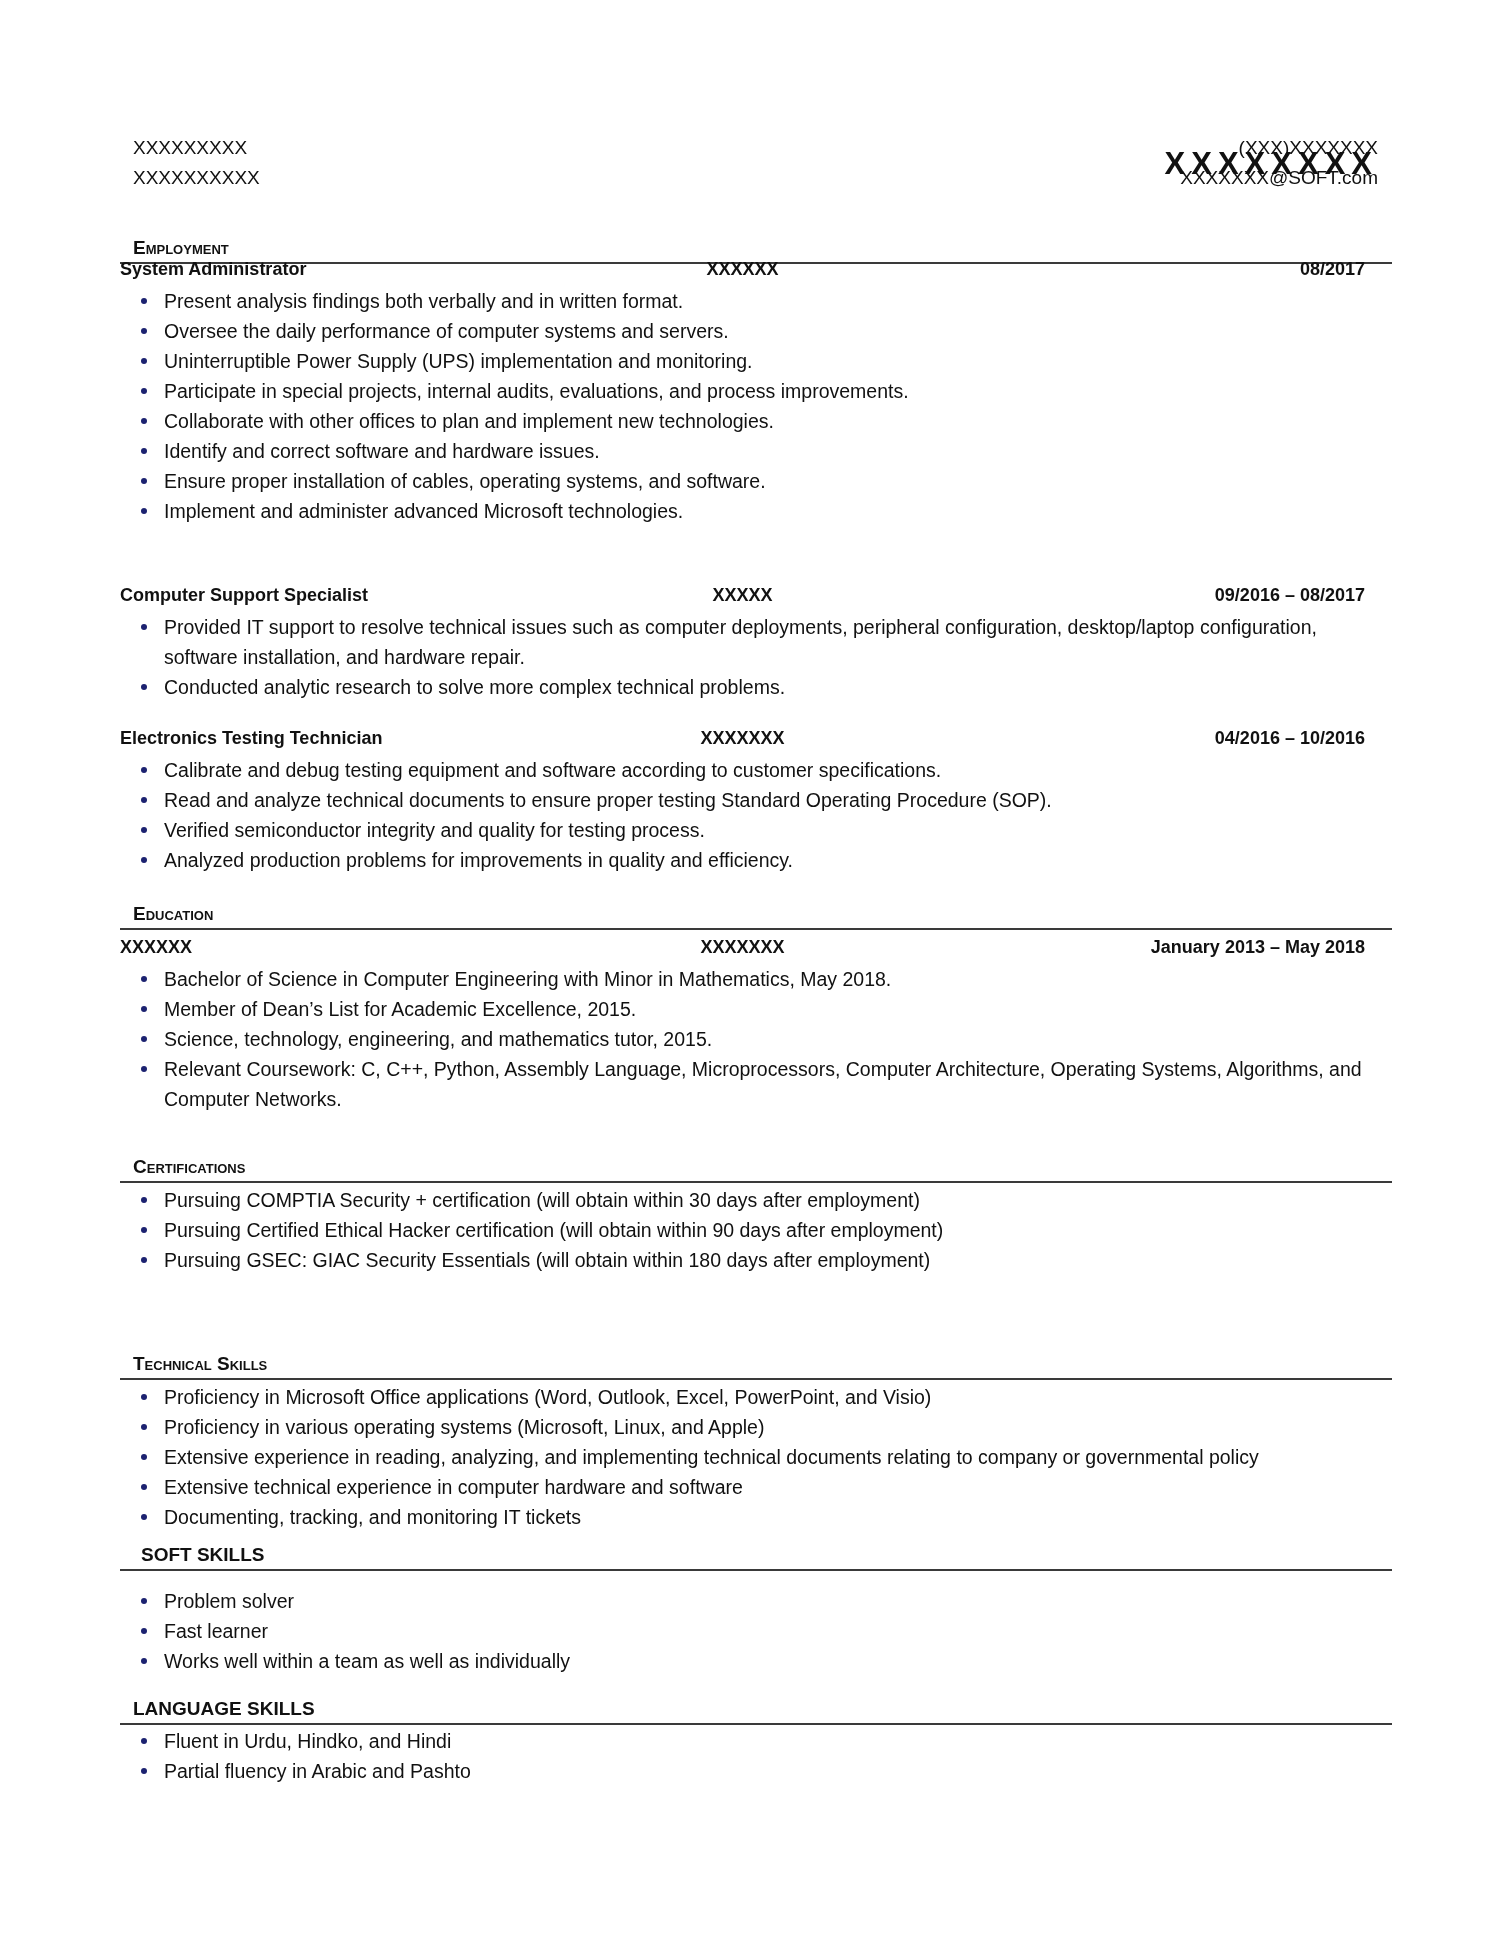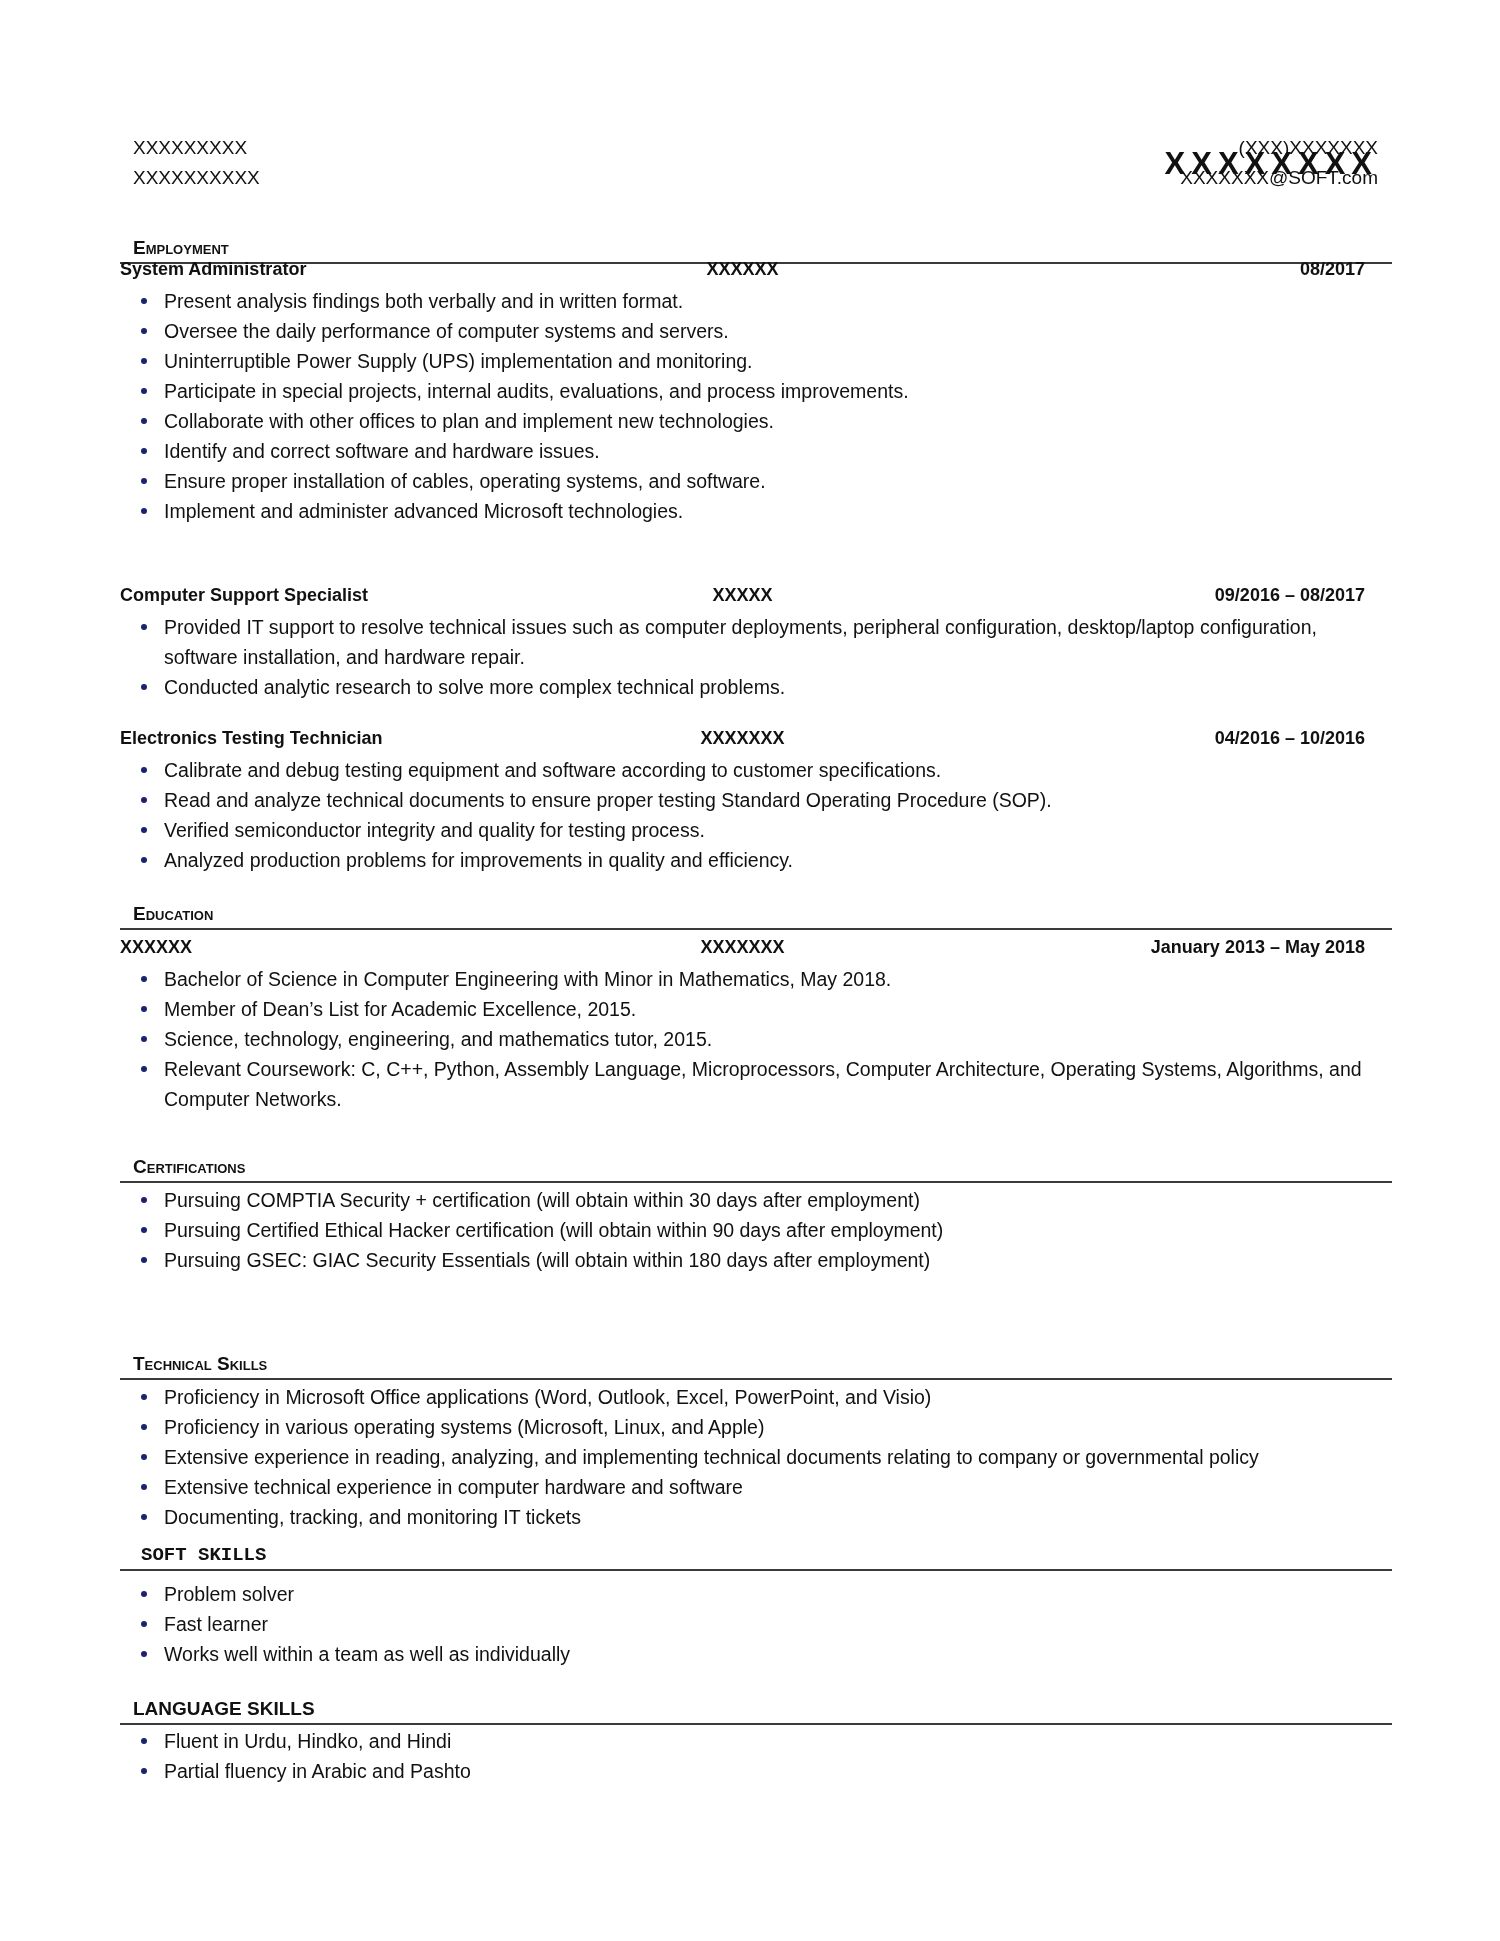--- a/index.html
+++ b/index.html
@@ -9,21 +9,21 @@
   .hdr-left, .hdr-right { font-size: 19px; line-height: 30px; }
   .hdr-left { left: 133px; top: 133px; }
   .hdr-right { right: 122px; top: 133px; text-align: right; }
   .name { left: 133px; width: 1245px; top: 144px; text-align: right;
           font-size: 31px; font-weight: bold; letter-spacing: 6px; line-height: 40px; }
   .section { position: absolute; left: 120px; width: 1272px; }
   .sec-head { position: relative; height: 26px; border-bottom: 2px solid #3a3a3a; }
   .sec-head span { position: absolute; left: 13px; bottom: 3px; font-size: 19px; font-weight: bold;
                    font-variant: small-caps; letter-spacing: 0px; line-height: 22px; }
   .sec-head.plain span { font-variant: normal; font-size: 19px; }
-  .sec-head.indent span { left: 21px; font-family: Liberation Mono, monospace; }
+  .sec-head.indent span { left: 21px; }
   .row { position: relative; height: 34px; margin-left: 0; width: 1245px; font-weight: bold; font-size: 18px; }
   .row .l, .row .c, .row .r { position: absolute; top: 0; line-height: 34px; white-space: nowrap; }
   .row .l { left: 0; }
   .row .c { left: 0; width: 100%; text-align: center; }
   .row .r { right: 0; }
   ul.blist { list-style: none; margin: 0; padding: 0; }
   ul.blist li { position: relative; padding-left: 44px; font-size: 19.5px; line-height: 30px; width: 1215px; }
   ul.blist li .dot { position: absolute; left: 21px; top: 12px; width: 6px; height: 6px; border-radius: 50%; background: #1c2270; }
 </style>
 </head>
@@ -127,21 +127,21 @@
     <li><span class="dot"></span><span>Extensive experience in reading, analyzing, and implementing technical documents relating to company or governmental policy</span></li>
     <li><span class="dot"></span><span>Extensive technical experience in computer hardware and software</span></li>
     <li><span class="dot"></span><span>Documenting, tracking, and monitoring IT tickets</span></li>
   </ul>
 </div>
 
 <div class="section" style="top:1543px;">
   <div class="sec-head plain indent">
       <span>SOFT SKILLS</span>
     </div>
-  <ul class="blist" style="margin-top:8px;">
+  <ul class="blist" style="margin-top:15px;">
     <li><span class="dot"></span><span>Problem solver</span></li>
     <li><span class="dot"></span><span>Fast learner</span></li>
     <li><span class="dot"></span><span>Works well within a team as well as individually</span></li>
   </ul>
 </div>
 
 <div class="section" style="top:1697px;">
   <div class="sec-head plain">
       <span>LANGUAGE SKILLS</span>
     </div>

